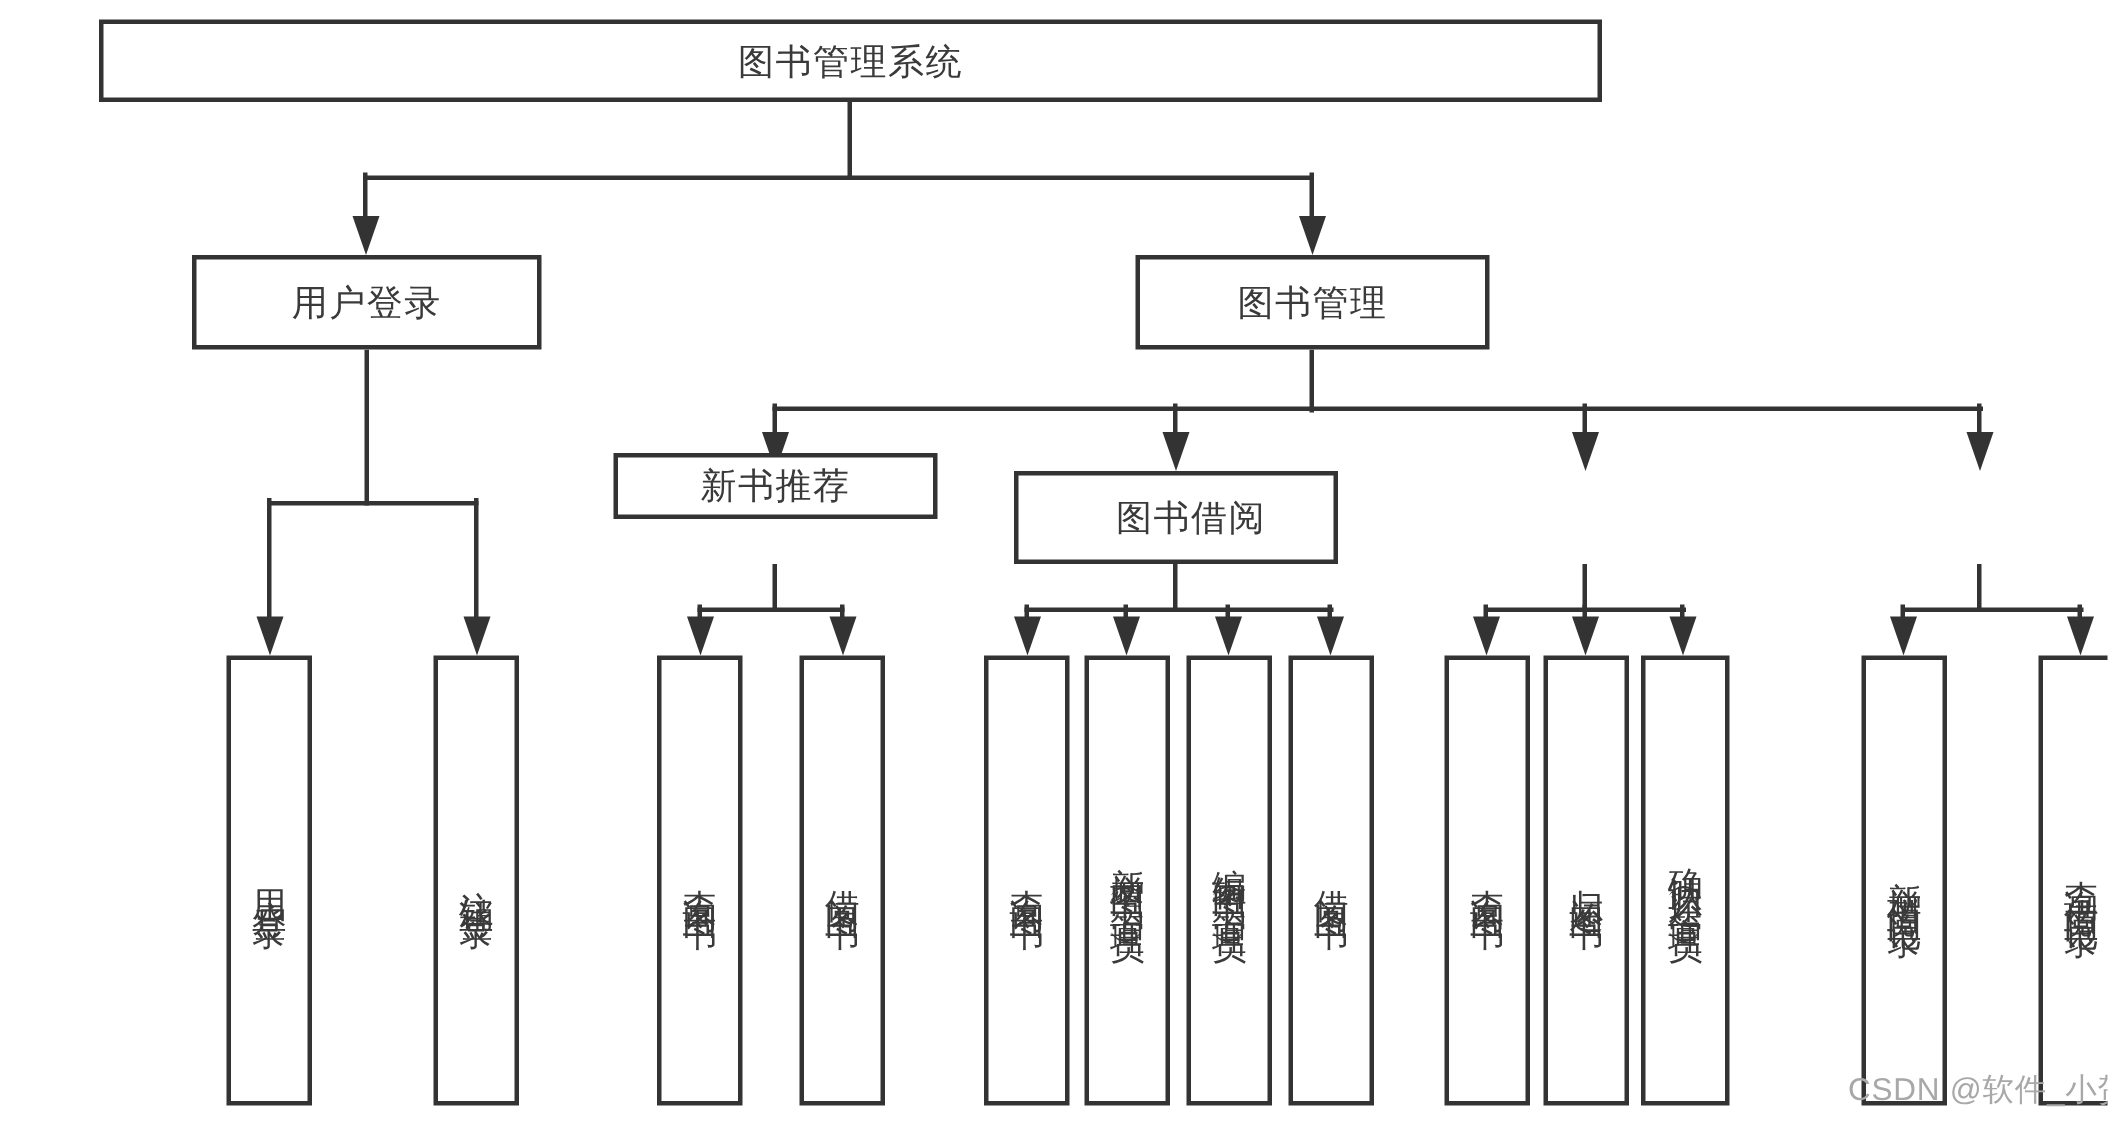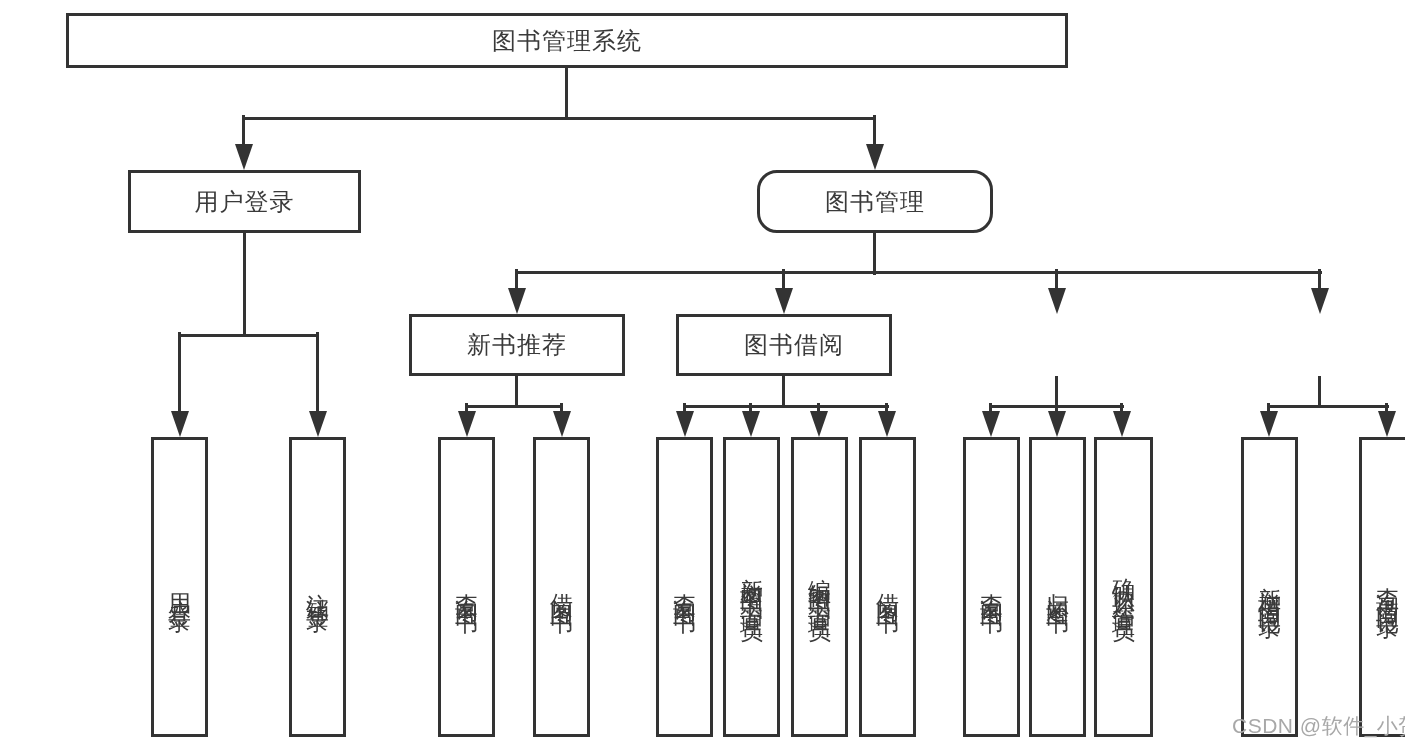--- a/index.html
+++ b/index.html
@@ -77,35 +77,35 @@
 <div id="canvas">
 
   <div class="box" style="left:20px;top:13px;width:1002px;height:55px;">图书管理系统</div>
 
   <div class="vline" style="left:519px;top:68px;height:52px;"></div>
   <div class="hline" style="left:196px;top:117px;width:634px;"></div>
   <div class="arr" style="left:189px;top:117px;height:53px;"></div>
   <div class="arr" style="left:820px;top:117px;height:53px;"></div>
 
   <div class="box" style="left:82px;top:170px;width:233px;height:63px;">用户登录</div>
-  <div class="box" style="left:711px;top:170px;width:236px;height:63px;border-radius:20px;">图书管理</div>
+  <div class="box" style="left:711px;top:170px;width:236px;height:63px;">图书管理</div>
 
   <div class="vline" style="left:197px;top:233px;height:104px;"></div>
   <div class="hline" style="left:132px;top:334px;width:141px;"></div>
   <div class="arr" style="left:125px;top:334px;height:103px;"></div>
   <div class="arr" style="left:263px;top:334px;height:103px;"></div>
 
   <div class="vline" style="left:827px;top:233px;height:42px;"></div>
   <div class="hline" style="left:469px;top:271px;width:807px;"></div>
   <div class="arr" style="left:462px;top:271px;height:43px;"></div>
   <div class="arr" style="left:729px;top:271px;height:43px;"></div>
   <div class="arr" style="left:1002px;top:271px;height:43px;"></div>
   <div class="arr" style="left:1265px;top:271px;height:43px;"></div>
 
-  <div class="box" style="left:363px;top:314px;width:216px;height:62px;">新书推荐</div>
+  <div class="box" style="left:363px;top:302px;width:216px;height:44px;">新书推荐</div>
   <div class="box" style="left:630px;top:314px;width:216px;height:62px;padding-left:20px;">图书借阅</div>
 
   <div class="vline" style="left:469px;top:376px;height:32px;"></div>
   <div class="hline" style="left:419px;top:405px;width:98px;"></div>
   <div class="arr" style="left:412px;top:405px;height:32px;"></div>
   <div class="arr" style="left:507px;top:405px;height:32px;"></div>
 
   <div class="vline" style="left:736px;top:376px;height:32px;"></div>
   <div class="hline" style="left:637px;top:405px;width:206px;"></div>
   <div class="arr" style="left:630px;top:405px;height:32px;"></div>

